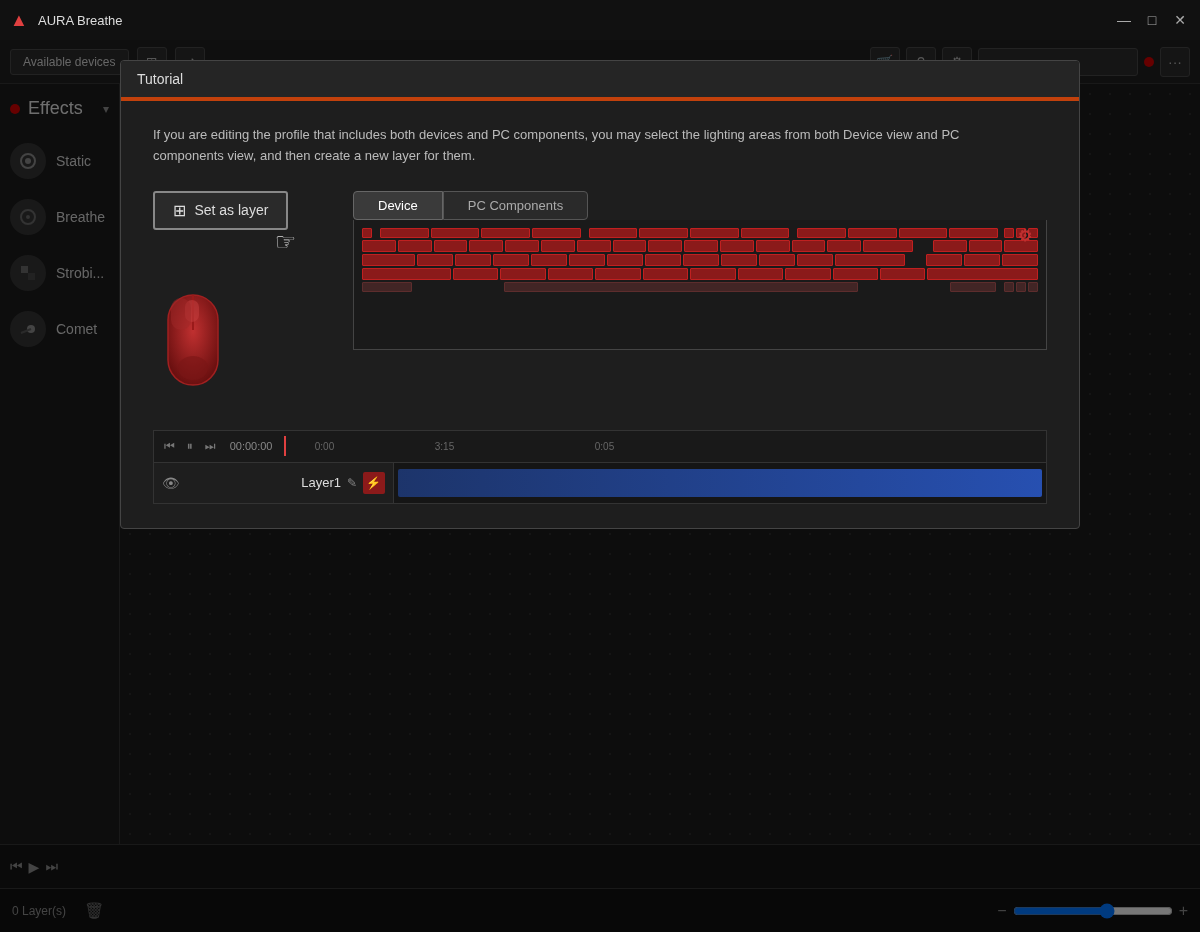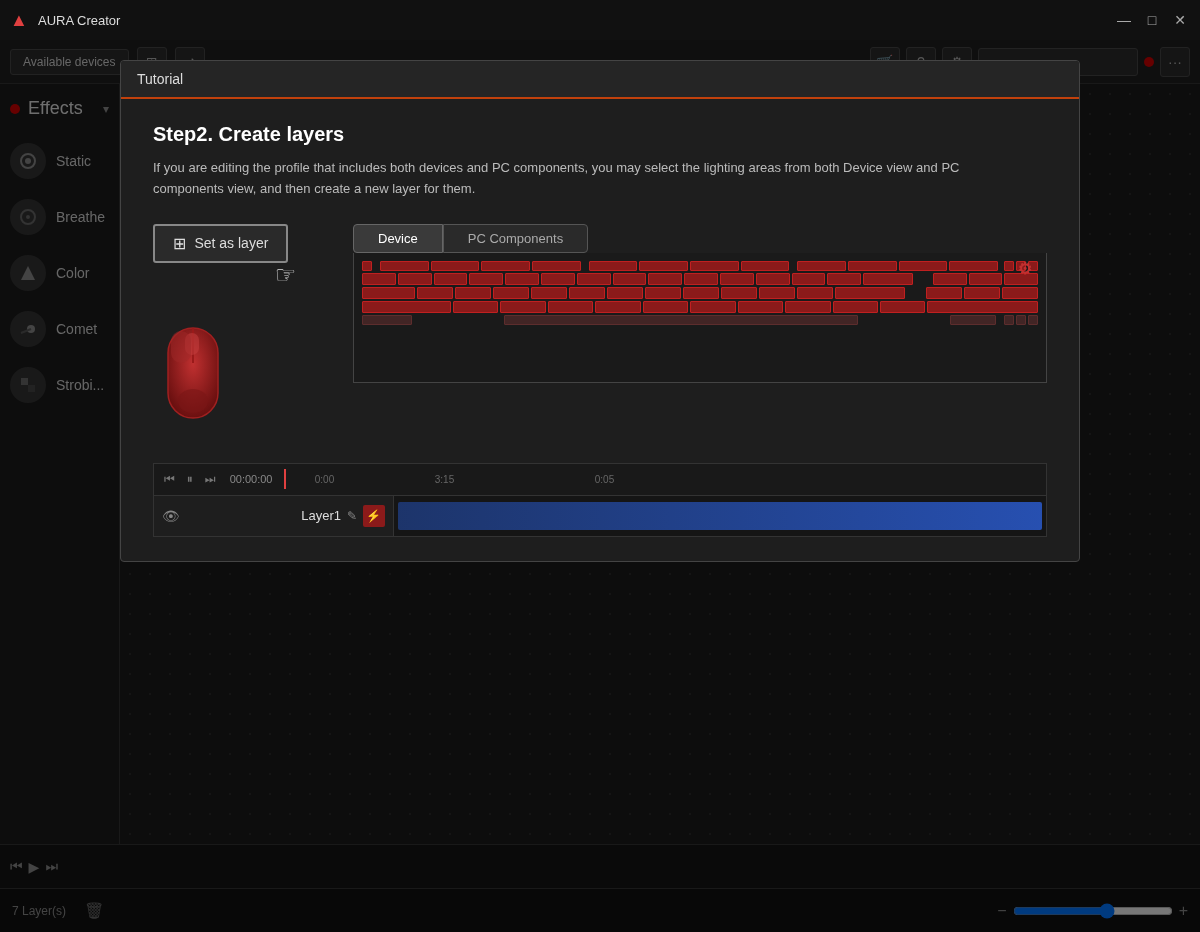--- a/index.html
+++ b/index.html
@@ -263,21 +263,21 @@
       width: 960px;
       border-radius: 4px;
       overflow: hidden;
       position: relative;
     }
     .tutorial-titlebar {
       background: #252525;
       padding: 10px 16px;
       font-size: 14px;
       color: #ddd;
-      border-bottom: 2px solid #c2410c;
+      border-bottom: 4px solid #c2410c;
     }
     .tutorial-body {
       padding: 24px 32px;
     }
     .tutorial-step-title {
       font-size: 20px;
       color: #fff;
       font-weight: 600;
       margin-bottom: 12px;
     }
@@ -463,21 +463,21 @@
       font-size: 15px;
       border-radius: 3px;
       cursor: pointer;
     }
   </style>
 </head>
 <body>
 
 <div id="titlebar">
   <span class="app-logo" style="color:#e04040;font-size:18px;">▲</span>
-  <span class="app-title">AURA Creator</span>
+  <span class="app-title">AURA Breathe</span>
   <div class="window-controls">
     <button class="win-btn">—</button>
     <button class="win-btn">□</button>
     <button class="win-btn close">✕</button>
   </div>
 </div>
 
 <div id="toolbar">
   <button class="avail-devices-btn">Available devices</button>
   <button class="toolbar-icon-btn">⊞</button>
@@ -516,80 +516,71 @@
         <svg width="18" height="18" viewBox="0 0 18 18">
             <circle cx="9" cy="9" r="7" fill="none" stroke="#666" stroke-width="2"></circle>
             <circle cx="9" cy="9" r="2" fill="#666"></circle>
           </svg>
       </div>
       <span class="effect-label">Breathe</span>
     </div>
     <div class="effect-item">
       <div class="effect-icon">
         <svg width="18" height="18" viewBox="0 0 18 18">
-            <path d="M9 2 L16 16 L2 16 Z" fill="#888"></path>
+            <rect x="2" y="2" width="7" height="7" fill="#666"></rect>
+            <rect x="9" y="9" width="7" height="7" fill="#444"></rect>
           </svg>
       </div>
-      <span class="effect-label">Color</span>
+      <span class="effect-label">Strobi...</span>
     </div>
     <div class="effect-item">
       <div class="effect-icon">
         <svg width="18" height="18" viewBox="0 0 18 18">
             <circle cx="12" cy="9" r="4" fill="#888"></circle>
             <path d="M12 9 L2 13" stroke="#555" stroke-width="2"></path>
           </svg>
       </div>
       <span class="effect-label">Comet</span>
     </div>
-    <div class="effect-item">
-      <div class="effect-icon">
-        <svg width="18" height="18" viewBox="0 0 18 18">
-            <rect x="2" y="2" width="7" height="7" fill="#666"></rect>
-            <rect x="9" y="9" width="7" height="7" fill="#444"></rect>
-          </svg>
-      </div>
-      <span class="effect-label">Strobi...</span>
-    </div>
   </div>
 
   <div id="content">
     <div class="tab-bar">
       <button class="tab-btn active">Device</button>
       <button class="tab-btn">PC components</button>
     </div>
   </div>
 </div>
 
 <div id="timeline">
   <div class="timeline-controls">
     <button class="tl-btn">⏮</button>
     <button class="tl-btn">▶</button>
     <button class="tl-btn">⏭</button>
   </div>
 </div>
 
 <div id="statusbar">
-  <span class="layer-count">7  Layer(s)</span>
+  <span class="layer-count">0  Layer(s)</span>
   <span class="delete-icon">🗑</span>
   <div class="zoom-controls">
     <button class="zoom-btn">−</button>
     <input type="range" class="zoom-slider" value="60" min="0" max="100" style="">
     <button class="zoom-btn">+</button>
   </div>
 </div>
 
 <div id="tutorial-overlay">
   <div id="tutorial-dialog">
 
     <div class="tutorial-titlebar">
       <span>Tutorial</span>
     </div>
 
     <div class="tutorial-body">
-      <div class="tutorial-step-title">Step2. Create layers</div>
       <div class="tutorial-step-desc">If you are editing the profile that includes both devices and PC components, you may select the lighting areas from both Device view and PC components view, and then create a new layer for them.</div>
 
       <div class="tutorial-demo">
 
         <div class="demo-left">
           <button class="set-as-layer-btn">
             <span style="font-size:16px;">⊞</span>
             <span>Set as layer</span>
             <span class="cursor-hand">☞</span>
           </button>

